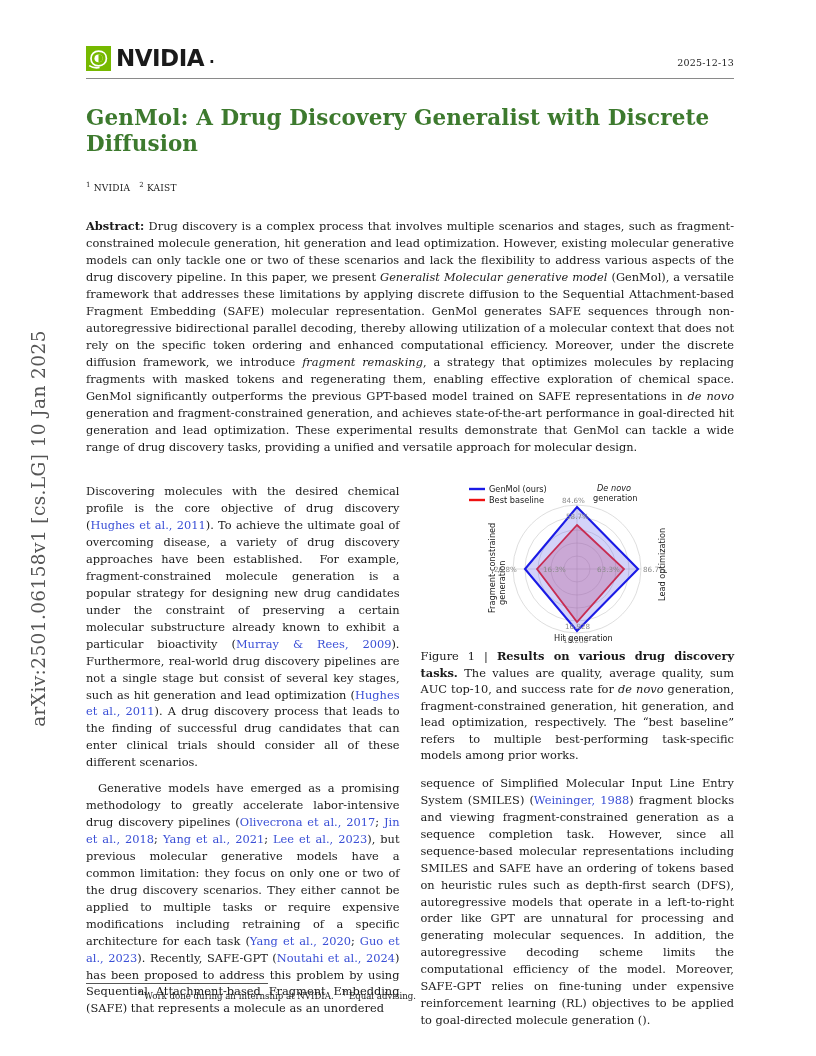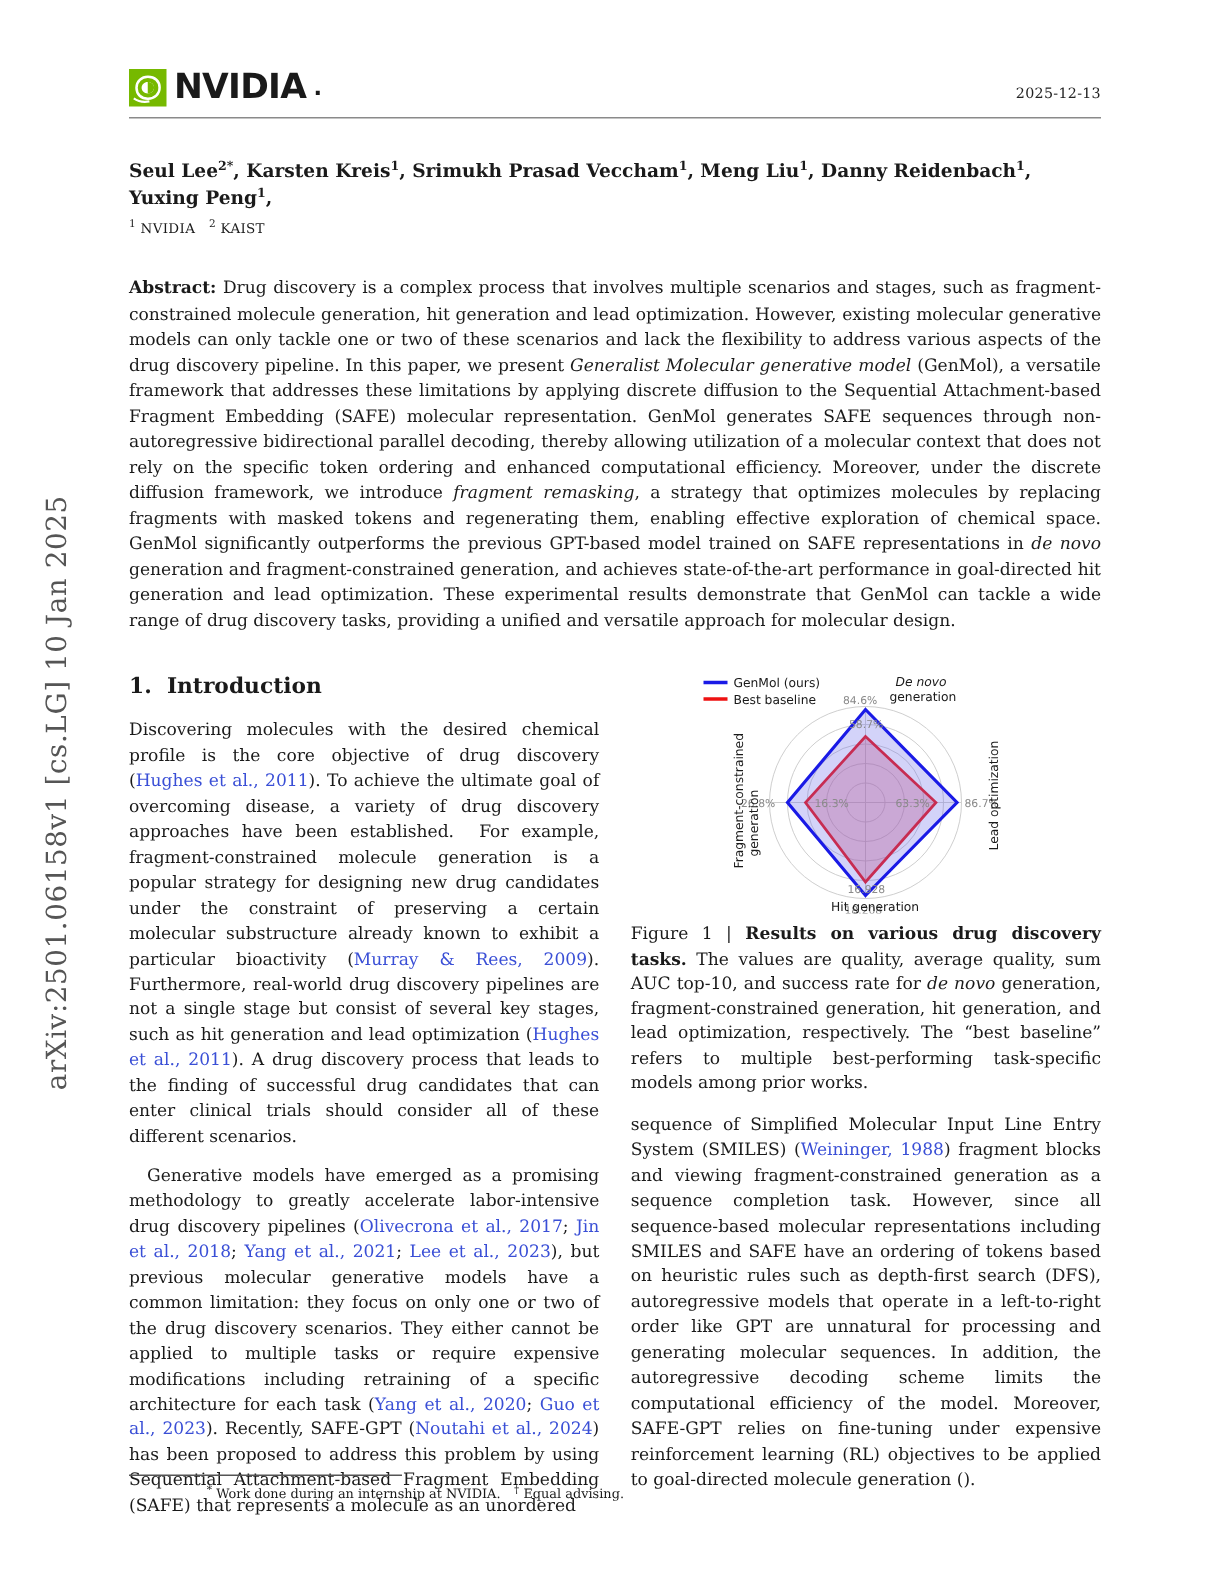--- a/index.html
+++ b/index.html
@@ -200,37 +200,34 @@
             <path d="M3.2 19.6 C6.0 21.6 9.6 22.3 13.6 21.6" fill="none" stroke="#ffffff" stroke-width="1.5"></path>
           </svg>
         </span>
         <span class="nv-word">NVIDIA</span>
           <span class="nv-word" style="font-size:15px;">.</span>
       </div>
       <div class="doc-date">2025-12-13</div>
     </div>
     <div class="rule-top"></div>
 
+    <h1 class="paper-title">GenMol: A Drug Discovery Generalist with Discrete Diffusion</h1>
 
     <div class="authors">
-      <div>Seul Lee<sup>2*</sup>, Karsten Kreis<sup>1</sup>, Srimukh Prasad Veccham<sup>1</sup>, Meng Liu<sup>1</sup>, Danny Reidenbach<sup>1</sup>, Yuxing Peng<sup>1</sup>,</div>
     </div>
     <div class="affiliations"><sup>1</sup> NVIDIA&nbsp;&nbsp; <sup>2</sup> KAIST</div>
 
     <div class="abstract">
       <b>Abstract:</b>
       Drug discovery is a complex process that involves multiple scenarios and stages, such as fragment-constrained molecule generation, hit generation and lead optimization. However, existing molecular generative models can only tackle one or two of these scenarios and lack the flexibility to address various aspects of the drug discovery pipeline. In this paper, we present <i>Generalist Molecular generative model</i> (GenMol), a versatile framework that addresses these limitations by applying discrete diffusion to the Sequential Attachment-based Fragment Embedding (SAFE) molecular representation. GenMol generates SAFE sequences through non-autoregressive bidirectional parallel decoding, thereby allowing utilization of a molecular context that does not rely on the specific token ordering and enhanced computational efficiency. Moreover, under the discrete diffusion framework, we introduce <i>fragment remasking</i>, a strategy that optimizes molecules by replacing fragments with masked tokens and regenerating them, enabling effective exploration of chemical space. GenMol significantly outperforms the previous GPT-based model trained on SAFE representations in <i>de novo</i> generation and fragment-constrained generation, and achieves state-of-the-art performance in goal-directed hit generation and lead optimization. These experimental results demonstrate that GenMol can tackle a wide range of drug discovery tasks, providing a unified and versatile approach for molecular design.
     </div>
 
     <div class="cols">
 
       <div class="col">
-        <h2 class="sec-head">
-          <span>1.</span>&nbsp;&nbsp;<span>Introduction</span>
-        </h2>
 
         <p class="para">
           Discovering molecules with the desired chemical profile is the core objective of drug discovery (<span class="cite">Hughes et al., 2011</span>). To achieve the ultimate goal of overcoming disease, a variety of drug discovery approaches have been established. &nbsp;For example, fragment-constrained molecule generation is a popular strategy for designing new drug candidates under the constraint of preserving a certain molecular substructure already known to exhibit a particular bioactivity (<span class="cite">Murray &amp; Rees, 2009</span>). Furthermore, real-world drug discovery pipelines are not a single stage but consist of several key stages, such as hit generation and lead optimization (<span class="cite">Hughes et al., 2011</span>). A drug discovery process that leads to the finding of successful drug candidates that can enter clinical trials should consider all of these different scenarios.
         </p>
 
         <p class="para indent">
           Generative models have emerged as a promising methodology to greatly accelerate labor-intensive drug discovery pipelines (<span class="cite">Olivecrona et al., 2017</span>; <span class="cite">Jin et al., 2018</span>; <span class="cite">Yang et al., 2021</span>; <span class="cite">Lee et al., 2023</span>), but previous molecular generative models have a common limitation: they focus on only one or two of the drug discovery scenarios. They either cannot be applied to multiple tasks or require expensive modifications including retraining of a specific architecture for each task (<span class="cite">Yang et al., 2020</span>; <span class="cite">Guo et al., 2023</span>). Recently, SAFE-GPT (<span class="cite">Noutahi et al., 2024</span>) has been proposed to address this problem by using Sequential Attachment-based Fragment Embedding (SAFE) that represents a molecule as an unordered
         </p>
       </div>
 

